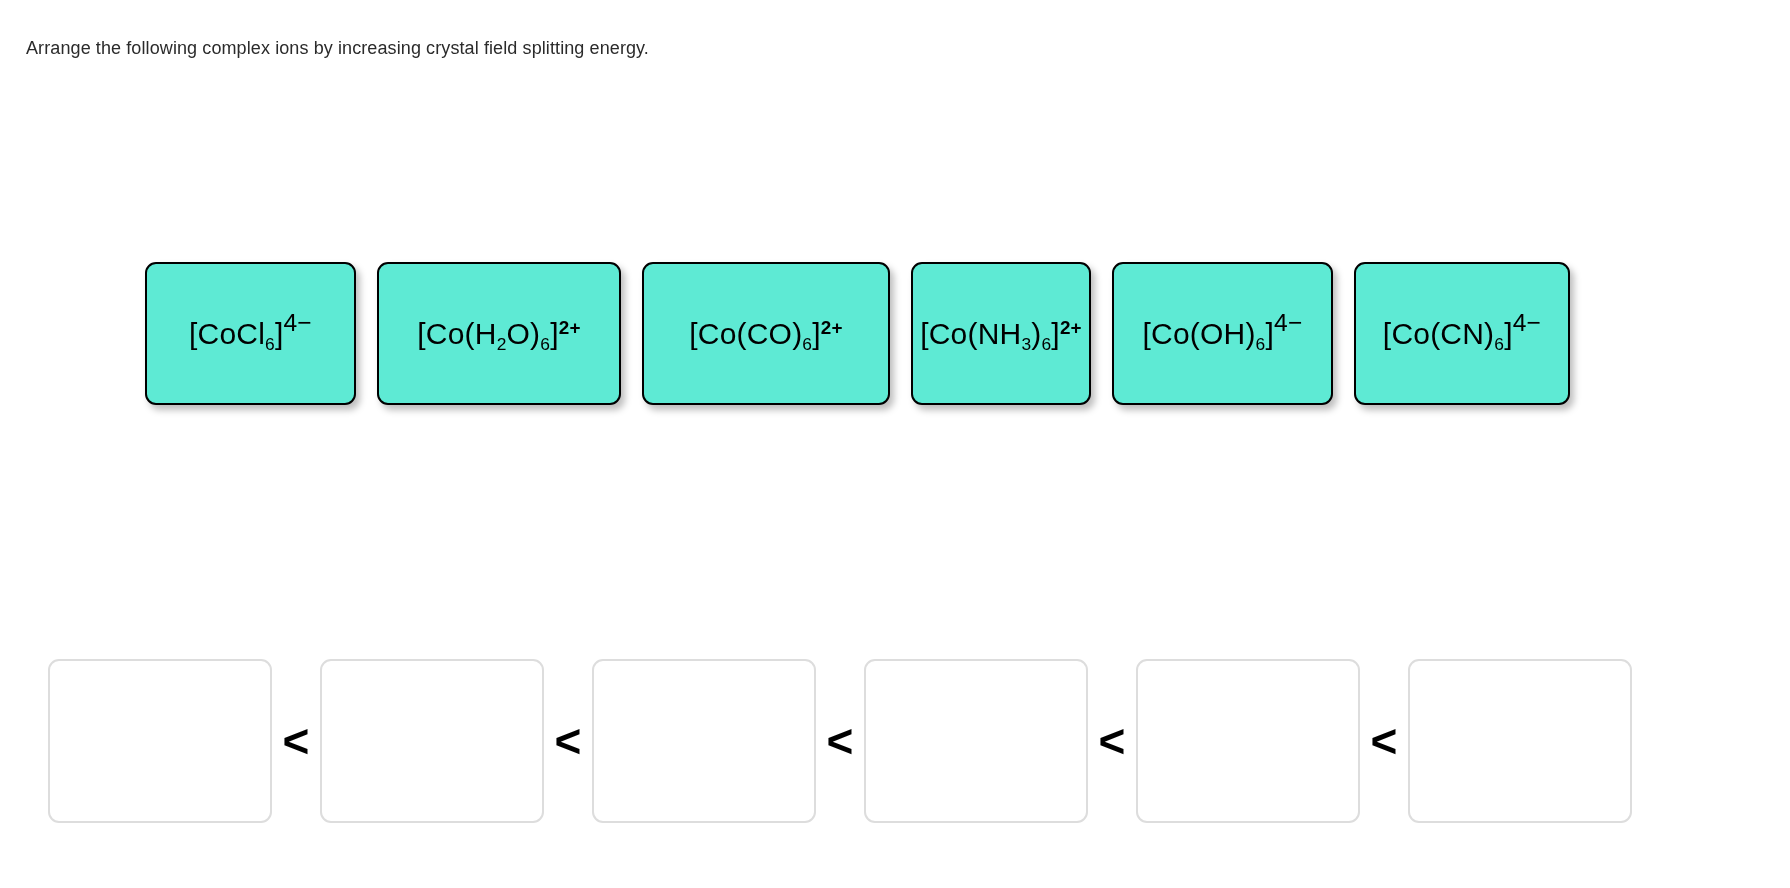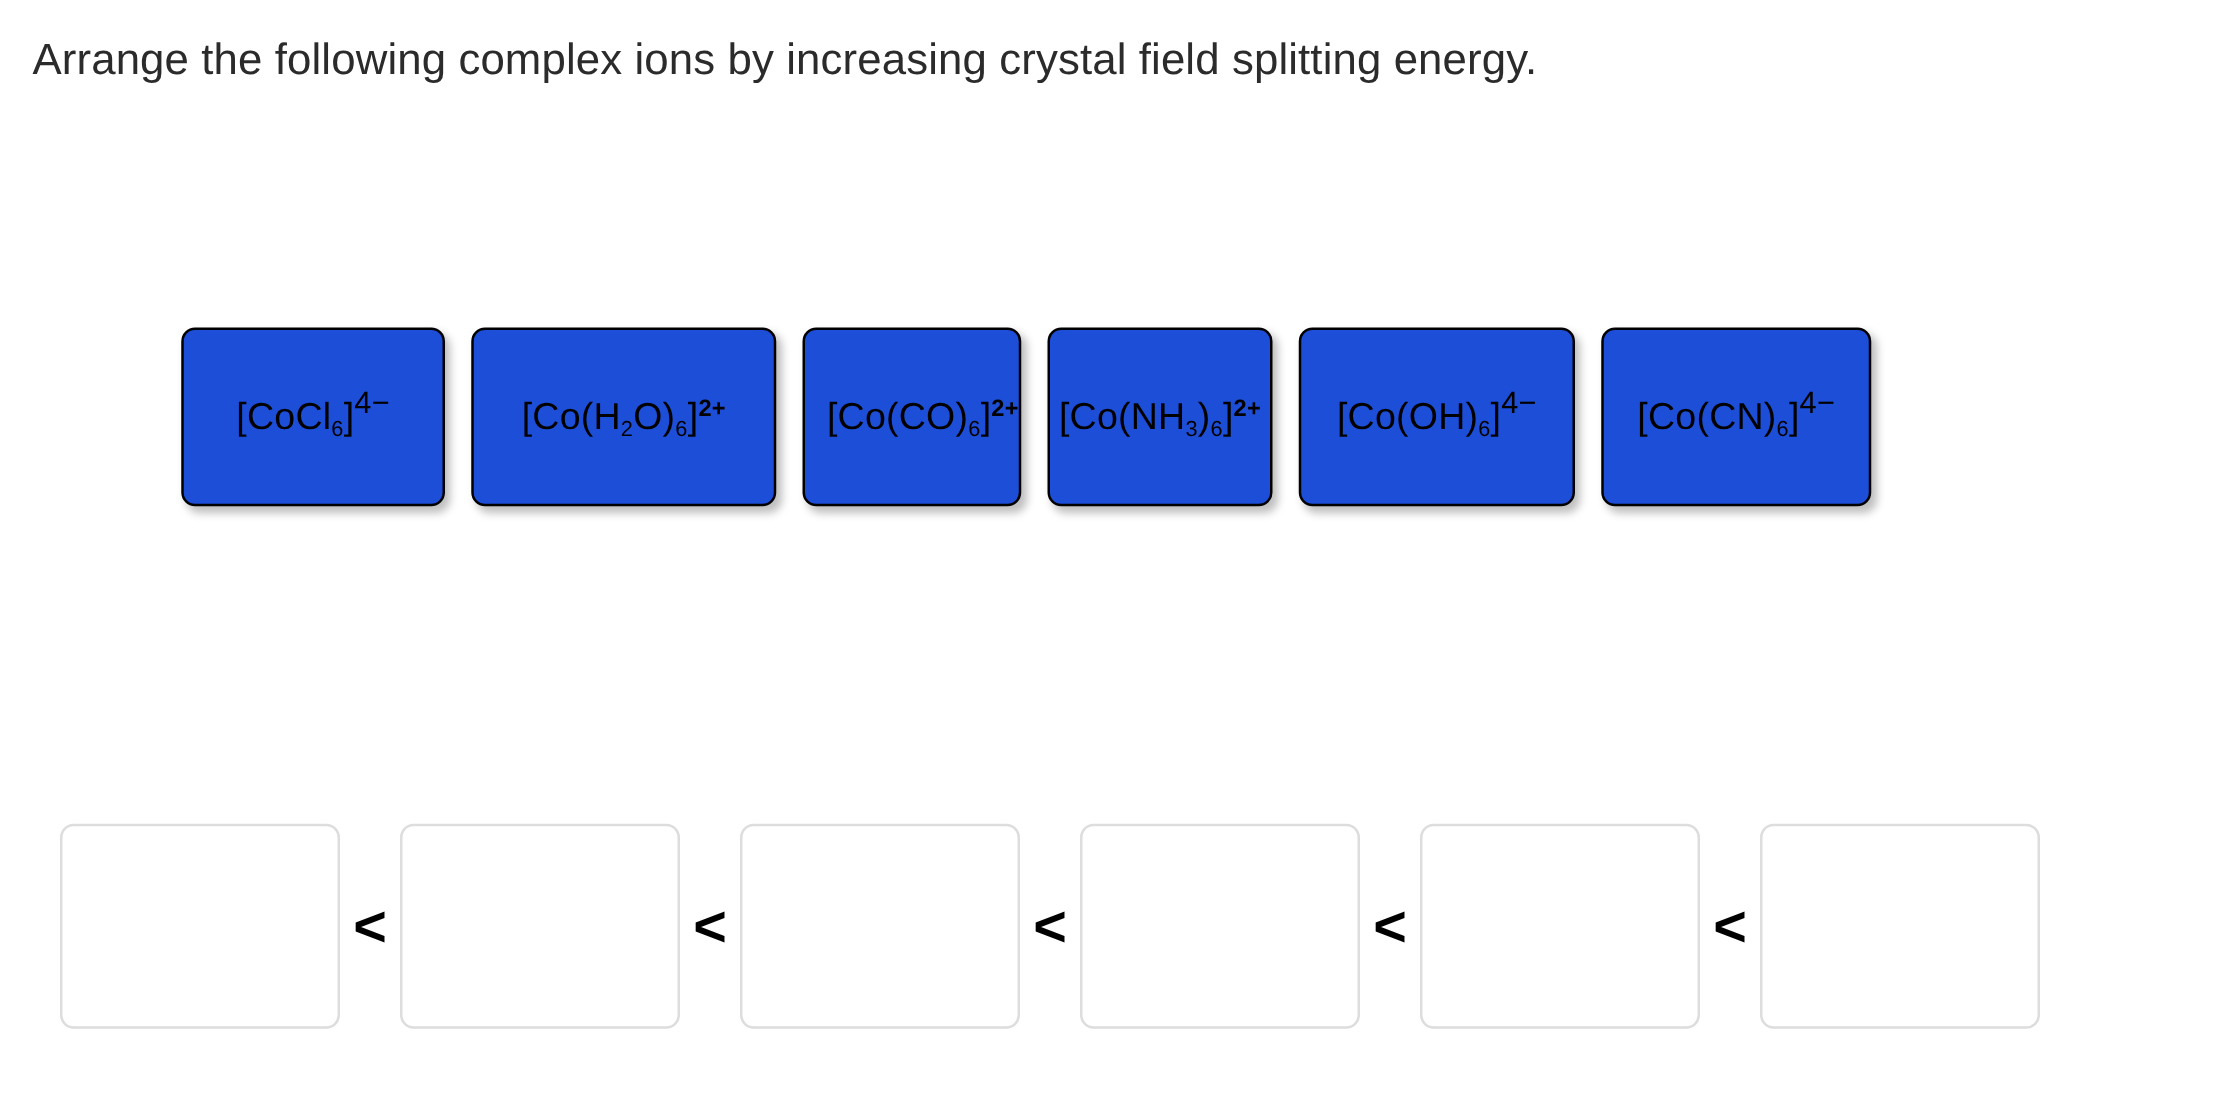--- a/index.html
+++ b/index.html
@@ -14,21 +14,21 @@
     font-family: "Liberation Sans", sans-serif;
     color: #222222;
     overflow: hidden;
   }
 
   
   #prompt {
     position: absolute;
     left: 26px;
     top: 30px;
-    font-size: 35px;
+    font-size: 18px;
     line-height: 36px;
     color: #2b2b2b;
     font-weight: 400;
     letter-spacing: 0.1px;
     white-space: nowrap;
   }
 
   
   #tile-row {
     position: absolute;
@@ -36,21 +36,21 @@
     top: 262px;
     display: flex;
     align-items: stretch;
     gap: 21px;
   }
   .tile {
     height: 143px;
     box-sizing: border-box;
     border: 2.5px solid #000000;
     border-radius: 11px;
-    background: #1d4ed8;
+    background: #5eead4;
     display: flex;
     align-items: center;
     justify-content: center;
     box-shadow: 4px 5px 7px rgba(0,0,0,0.26);
     cursor: grab;
     user-select: none;
   }
   .tile-label {
     font-size: 30px;
     color: #000000;
@@ -73,21 +73,21 @@
   }
   
   .tile-label sup.chg-lg {
     font-size: 0.82em;
     font-weight: normal;
   }
 
   
   .w1 { width: 211px; }
   .w2 { width: 244px; }
-  .w3 { width: 175px; justify-content: flex-end; }
+  .w3 { width: 248px; }
   .w4 { width: 180px; }
   .w5 { width: 221px; }
   .w6 { width: 216px; }
 
   
   #answer-row {
     position: absolute;
     left: 48px;
     top: 659px;
     display: flex;

